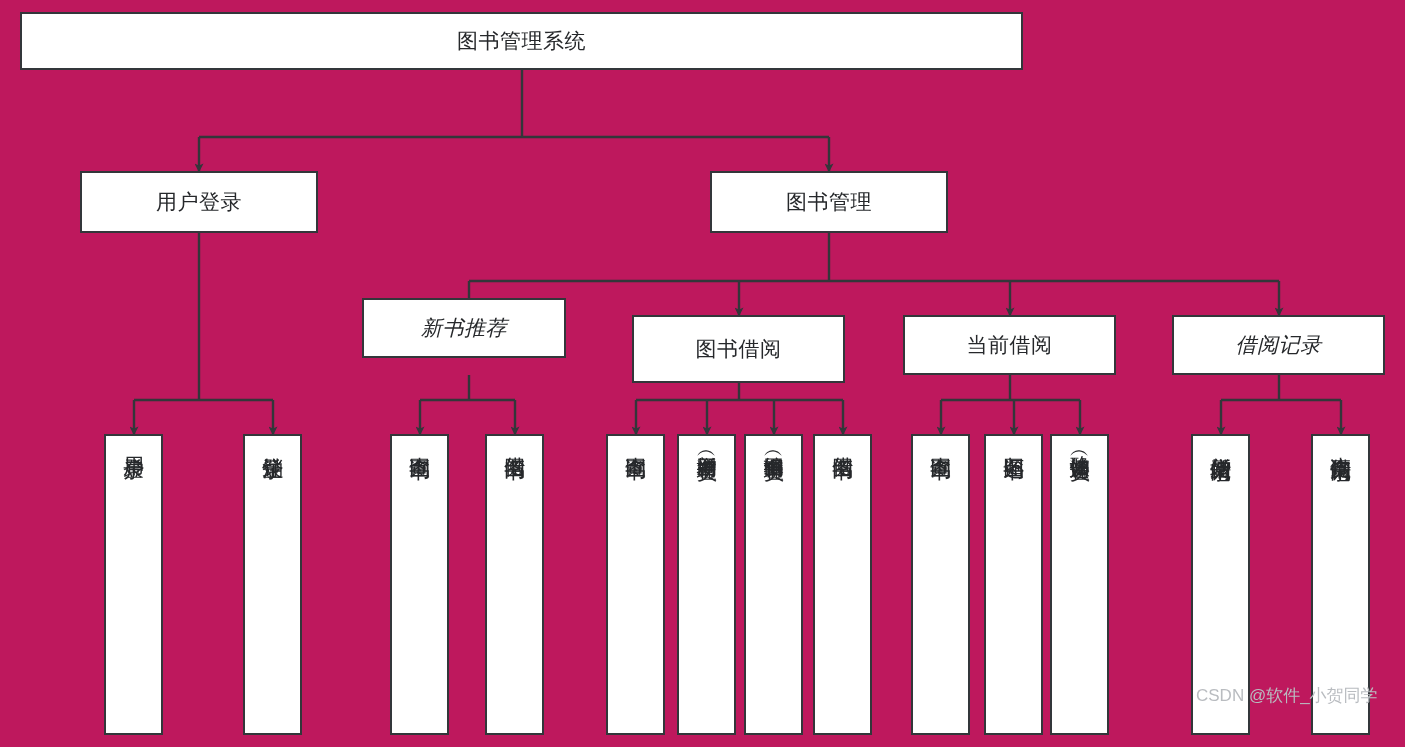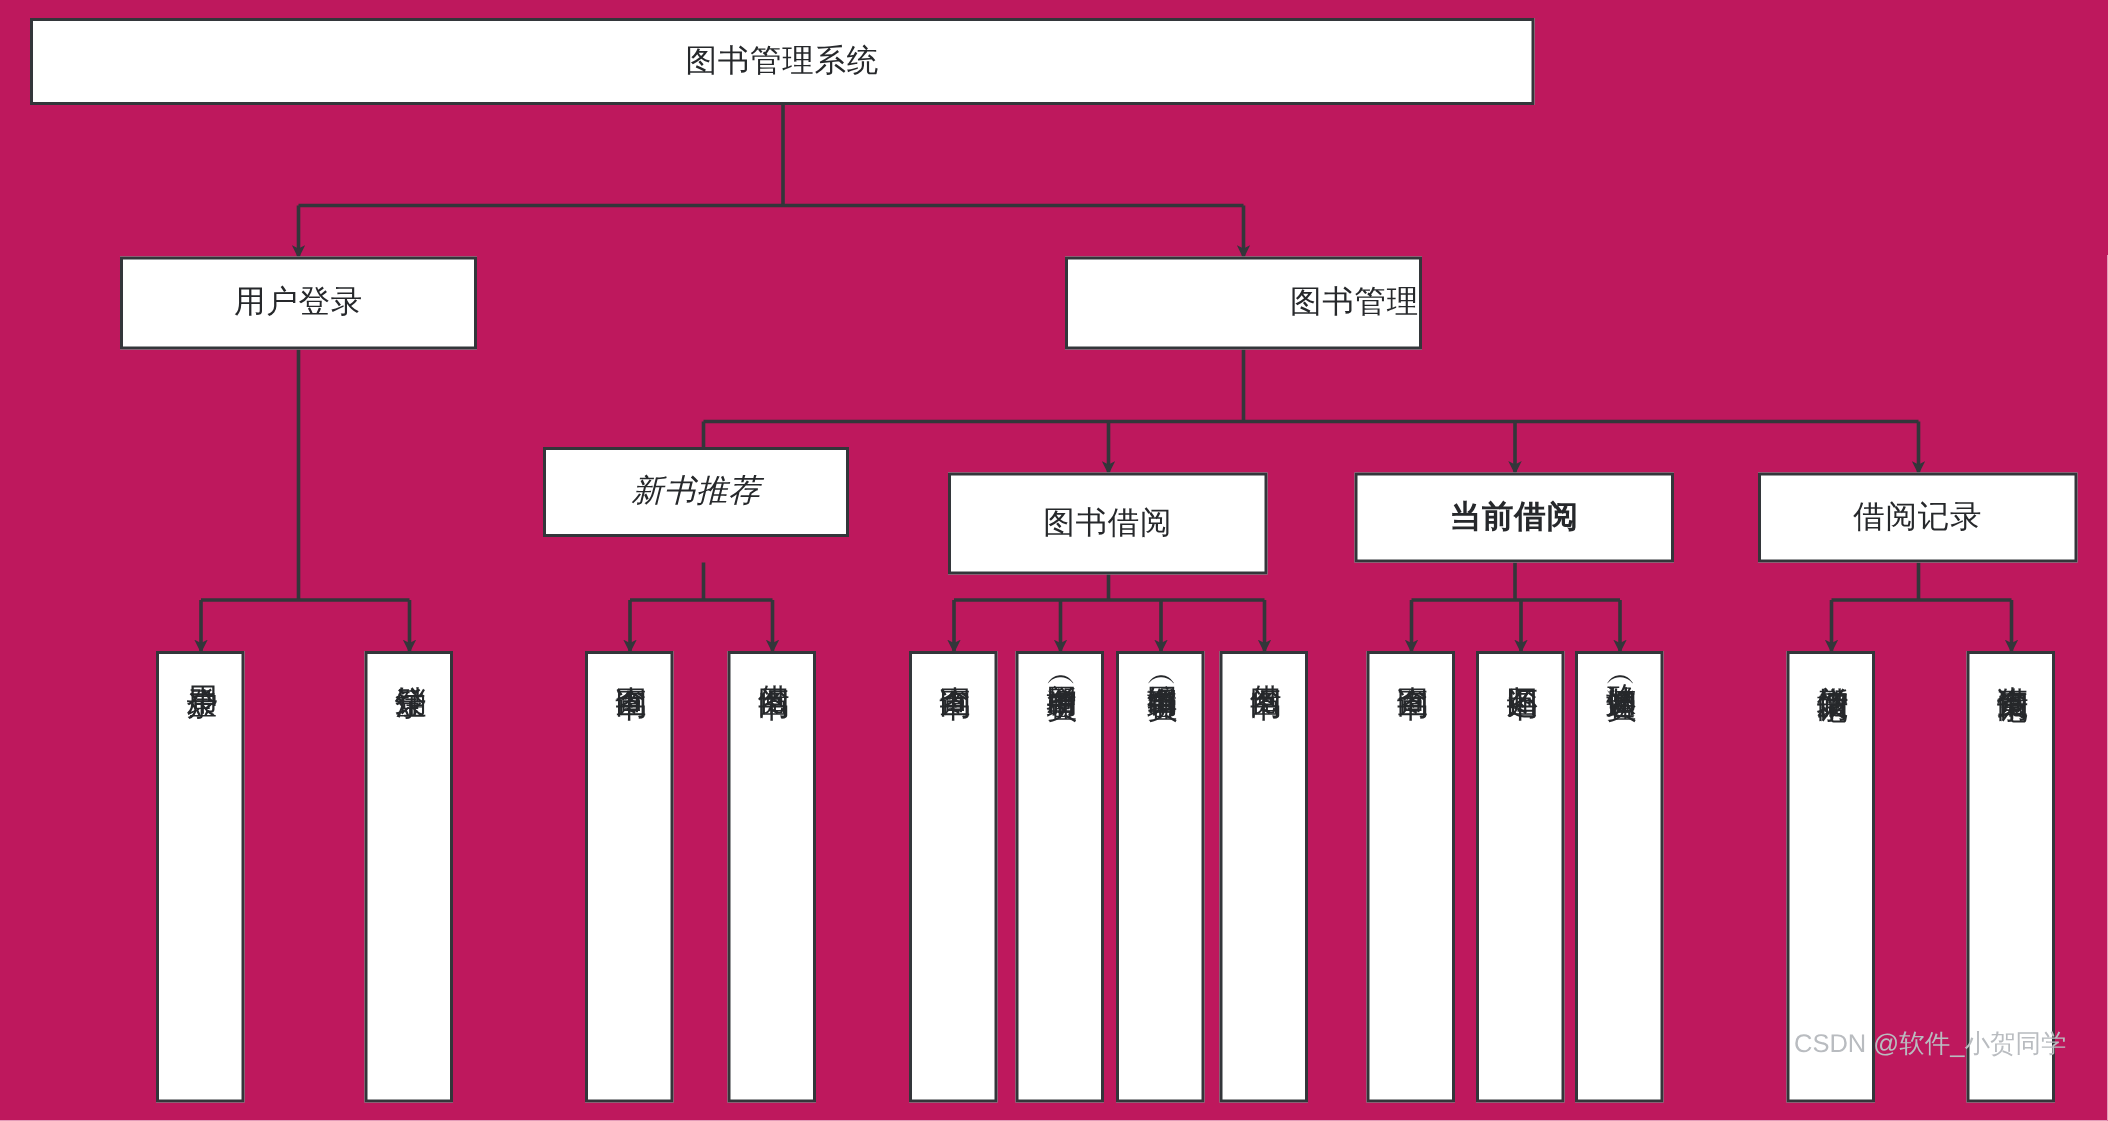--- a/index.html
+++ b/index.html
@@ -117,33 +117,33 @@
       </g>
   </svg>
 
   <div id="nodes-layer">
       <div class="node horizontal" style="left: 20px; top: 12px; width: 1003px; height: 58px;">
         <span class="node-label">图书管理系统</span>
       </div>
       <div class="node horizontal" style="left: 80px; top: 171px; width: 238px; height: 62px;">
         <span class="node-label">用户登录</span>
       </div>
-      <div class="node horizontal" style="left: 710px; top: 171px; width: 238px; height: 62px; justify-content: flex-end;">
+      <div class="node horizontal" style="left: 710px; top: 171px; width: 238px; height: 62px;">
         <span class="node-label">图书管理</span>
       </div>
       <div class="node horizontal" style="left: 362px; top: 298px; width: 204px; height: 60px; font-style: italic;">
         <span class="node-label">新书推荐</span>
       </div>
       <div class="node horizontal" style="left: 632px; top: 315px; width: 213px; height: 68px;">
         <span class="node-label">图书借阅</span>
       </div>
-      <div class="node horizontal" style="left: 903px; top: 315px; width: 213px; height: 60px; font-weight: bold;">
+      <div class="node horizontal" style="left: 903px; top: 315px; width: 213px; height: 60px;">
         <span class="node-label">当前借阅</span>
       </div>
-      <div class="node horizontal" style="left: 1172px; top: 315px; width: 213px; height: 60px;">
+      <div class="node horizontal" style="left: 1172px; top: 315px; width: 213px; height: 60px; font-style: italic;">
         <span class="node-label">借阅记录</span>
       </div>
       <div class="node vertical" style="left: 104px; top: 434px; width: 59px; height: 301px;">
         <span class="node-label">用户登录</span>
       </div>
       <div class="node vertical" style="left: 243px; top: 434px; width: 59px; height: 301px;">
         <span class="node-label">注销登录</span>
       </div>
       <div class="node vertical" style="left: 390px; top: 434px; width: 59px; height: 301px;">
         <span class="node-label">查询图书</span>

